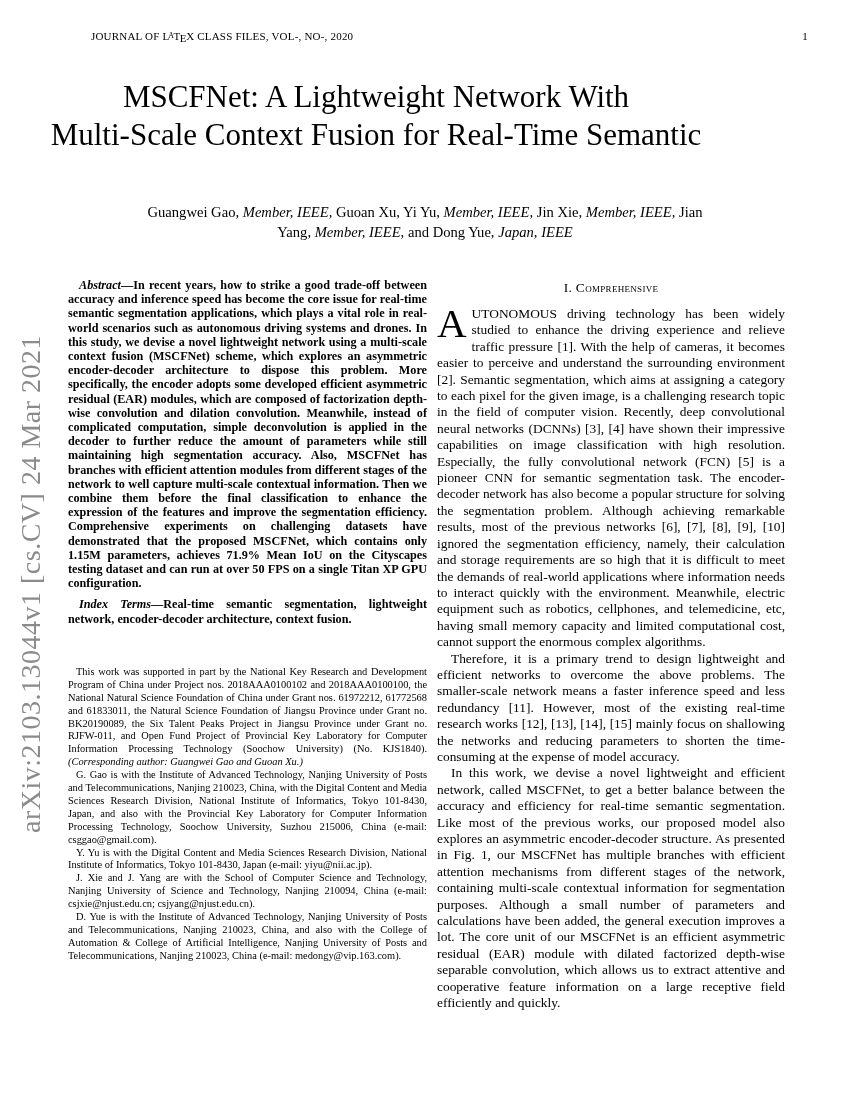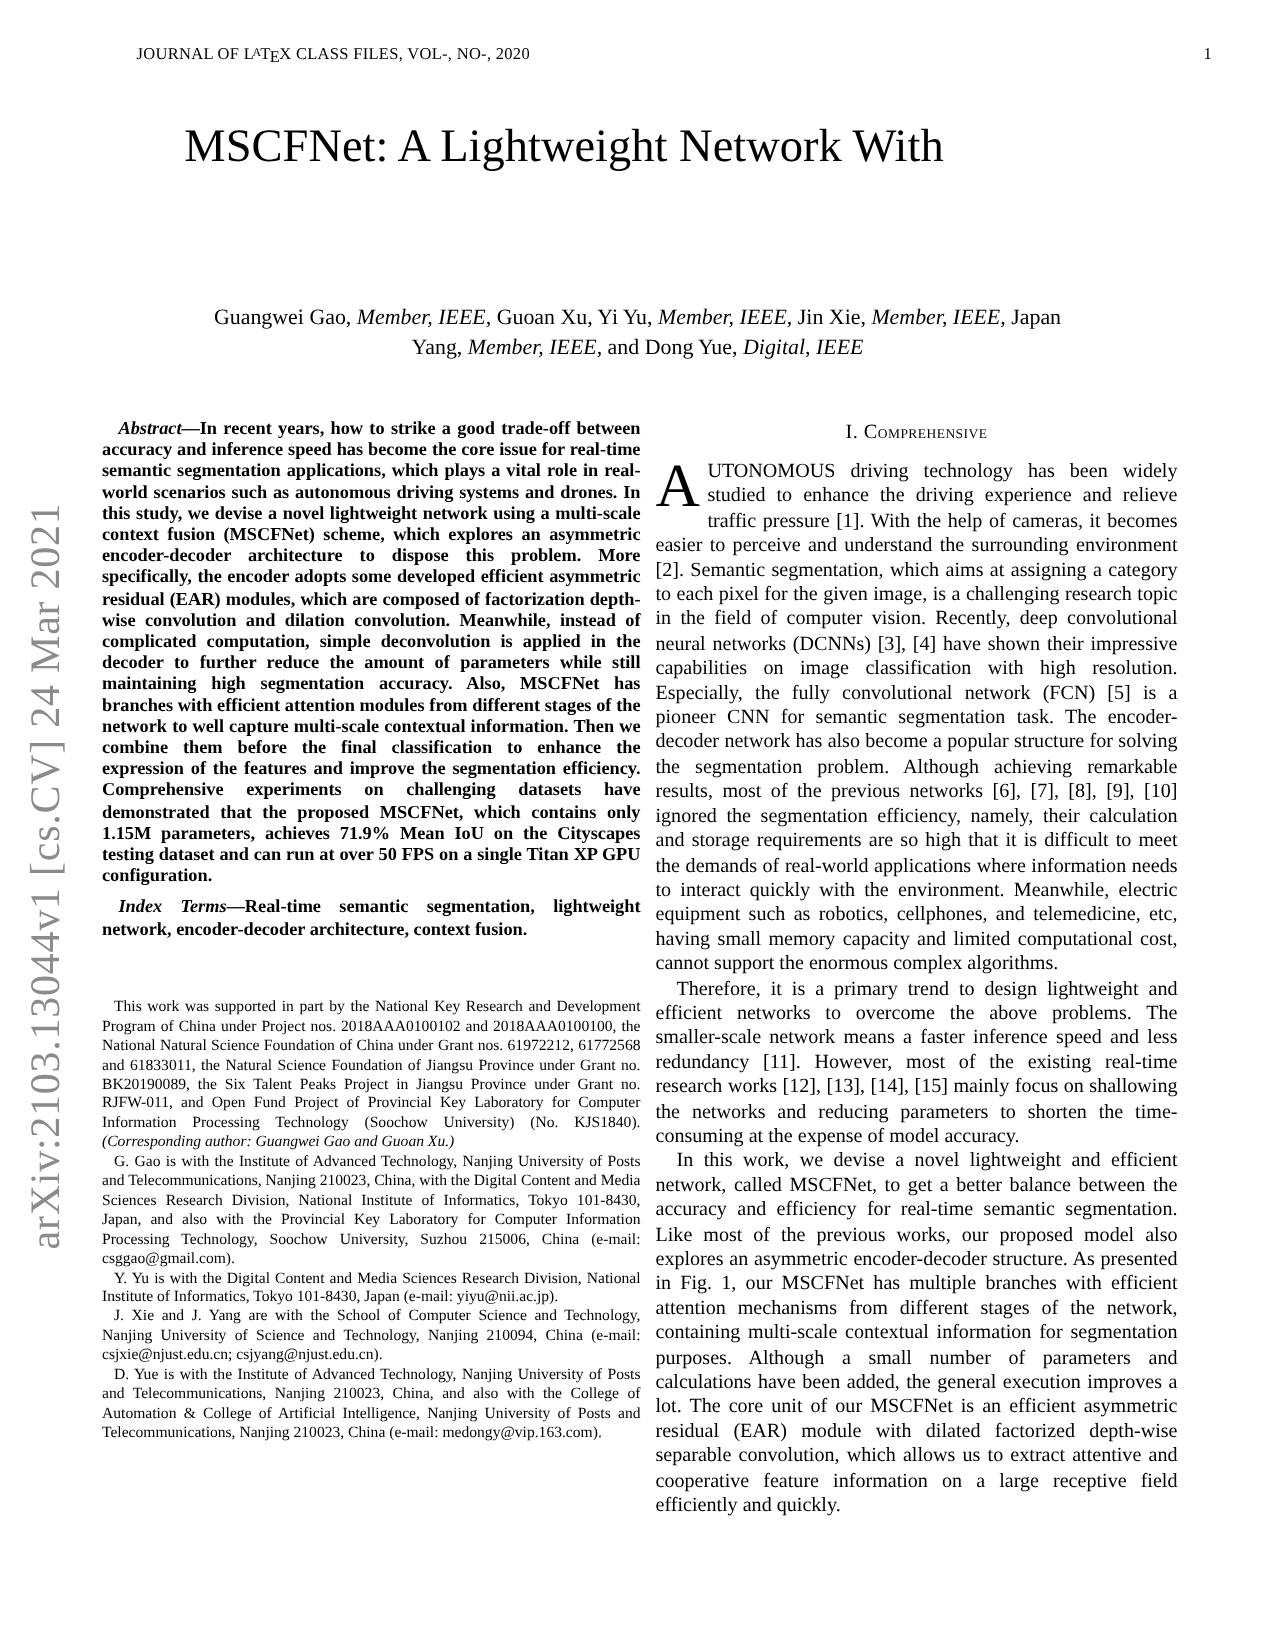--- a/index.html
+++ b/index.html
@@ -52,25 +52,26 @@
 
   <div class="arxiv-watermark" style="color: rgb(139, 139, 139);">arXiv:2103.13044v1  [cs.CV]  24 Mar 2021</div>
 
   <div class="running-header">
     <span><span>JOURNAL OF L</span><span class="lsup">A</span><span>T</span><span class="lsub">E</span><span>X CLASS FILES, VOL-, NO-, 2020</span></span>
     <span>1</span>
   </div>
 
   <div class="title-block">
     <div>MSCFNet: A Lightweight Network With</div>
+    <div>Multi-Scale Context Fusion for Real-Time Semantic</div>
   </div>
 
   <div class="authors-block">
-    <div><span>Guangwei Gao, </span><span class="i">Member, IEEE,</span><span> Guoan Xu, Yi Yu, </span><span class="i">Member, IEEE,</span><span> Jin Xie, </span><span class="i">Member, IEEE,</span><span> Japan</span></div>
-    <div><span>Yang, </span><span class="i">Member, IEEE,</span><span> and Dong Yue, </span><span class="i">Digital, IEEE</span></div>
+    <div><span>Guangwei Gao, </span><span class="i">Member, IEEE,</span><span> Guoan Xu, Yi Yu, </span><span class="i">Member, IEEE,</span><span> Jin Xie, </span><span class="i">Member, IEEE,</span><span> Jian</span></div>
+    <div><span>Yang, </span><span class="i">Member, IEEE,</span><span> and Dong Yue, </span><span class="i">Japan, IEEE</span></div>
   </div>
 
   <div class="columns">
 
     <div class="col-left">
       <p class="abstract"><span class="i">Abstract</span><span>—In recent years, how to strike a good trade-off between accuracy and inference speed has become the core issue for real-time semantic segmentation applications, which plays a vital role in real-world scenarios such as autonomous driving systems and drones. In this study, we devise a novel lightweight network using a multi-scale context fusion (MSCFNet) scheme, which explores an asymmetric encoder-decoder architecture to dispose this problem. More specifically, the encoder adopts some developed efficient asymmetric residual (EAR) modules, which are composed of factorization depth-wise convolution and dilation convolution. Meanwhile, instead of complicated computation, simple deconvolution is applied in the decoder to further reduce the amount of parameters while still maintaining high segmentation accuracy. Also, MSCFNet has branches with efficient attention modules from different stages of the network to well capture multi-scale contextual information. Then we combine them before the final classification to enhance the expression of the features and improve the segmentation efficiency. Comprehensive experiments on challenging datasets have demonstrated that the proposed MSCFNet, which contains only 1.15M parameters, achieves 71.9% Mean IoU on the Cityscapes testing dataset and can run at over 50 FPS on a single Titan XP GPU configuration.</span></p>
       <p class="index-terms"><span class="i">Index Terms</span><span>—Real-time semantic segmentation, lightweight network, encoder-decoder architecture, context fusion.</span></p>
       <div class="footnotes">
         <p><span>This work was supported in part by the National Key Research and Development Program of China under Project nos. 2018AAA0100102 and 2018AAA0100100, the National Natural Science Foundation of China under Grant nos. 61972212, 61772568 and 61833011, the Natural Science Foundation of Jiangsu Province under Grant no. BK20190089, the Six Talent Peaks Project in Jiangsu Province under Grant no. RJFW-011, and Open Fund Project of Provincial Key Laboratory for Computer Information Processing Technology (Soochow University) (No. KJS1840). </span><span class="i">(Corresponding author: Guangwei Gao and Guoan Xu.)</span></p>
         <p><span>G. Gao is with the Institute of Advanced Technology, Nanjing University of Posts and Telecommunications, Nanjing 210023, China, with the Digital Content and Media Sciences Research Division, National Institute of Informatics, Tokyo 101-8430, Japan, and also with the Provincial Key Laboratory for Computer Information Processing Technology, Soochow University, Suzhou 215006, China (e-mail: csggao@gmail.com).</span></p>

